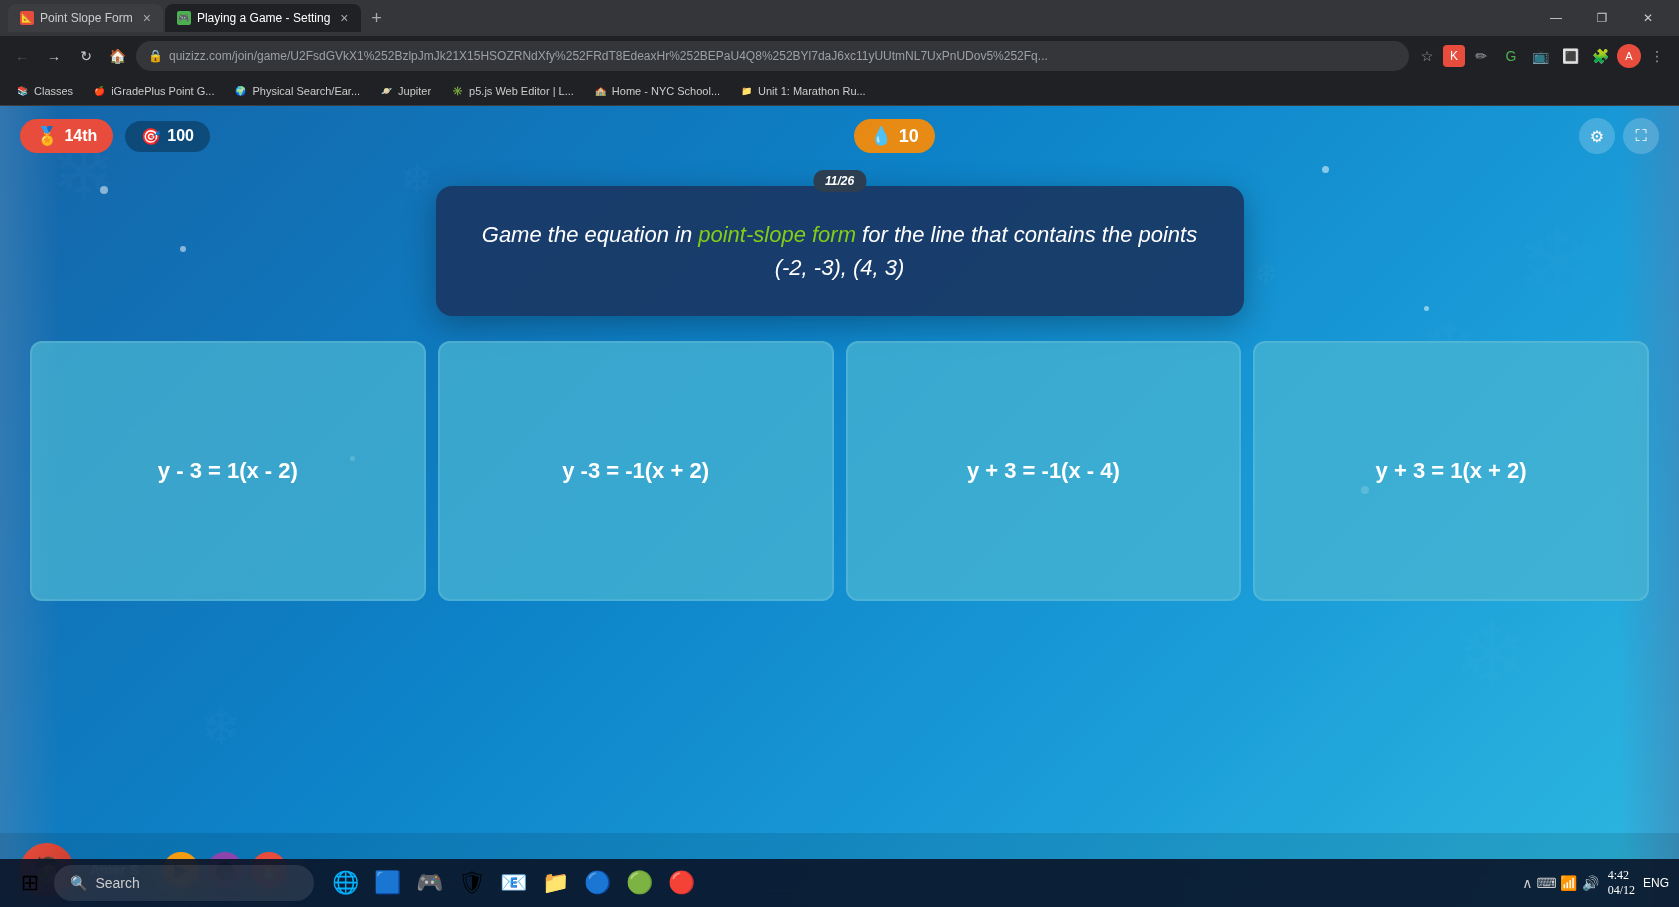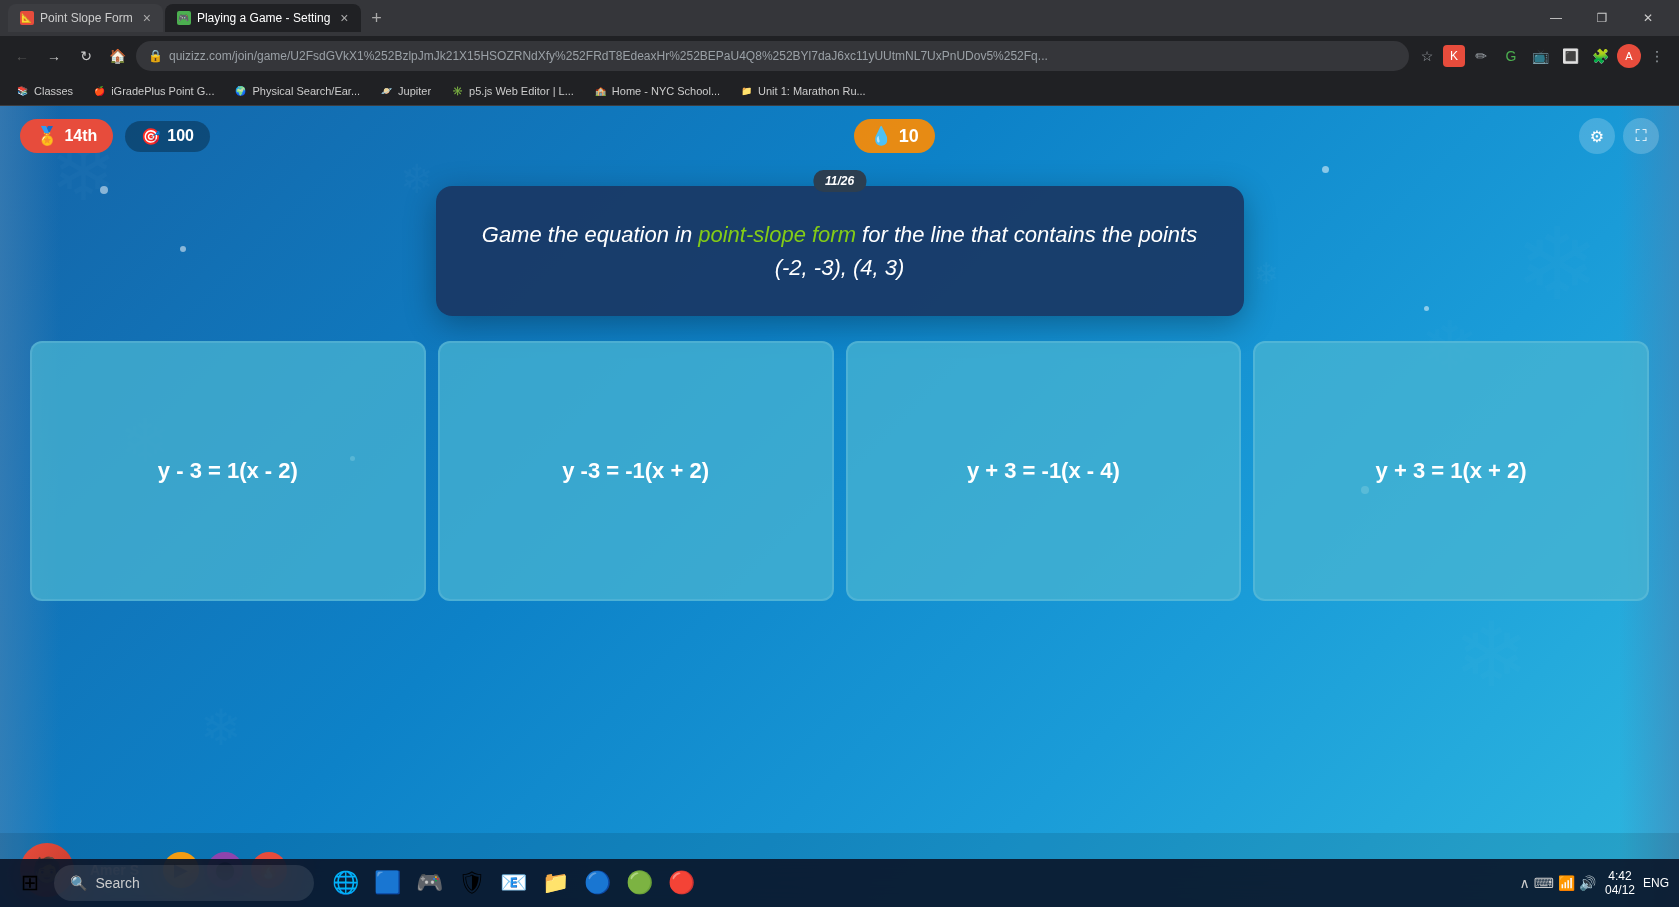--- a/index.html
+++ b/index.html
@@ -445,21 +445,22 @@
     .taskbar-right {
       margin-left: auto;
       display: flex;
       align-items: center;
       gap: 8px;
       color: white;
       font-size: 12px;
     }
 
     .taskbar-time {
-      text-align: center;
+      text-align: left;
+      font-family: Liberation Serif, serif;
     }
 
     .taskbar-icons {
       display: flex;
       gap: 4px;
       align-items: center;
     }
 
     .taskbar-sys-icon {
       font-size: 14px;

